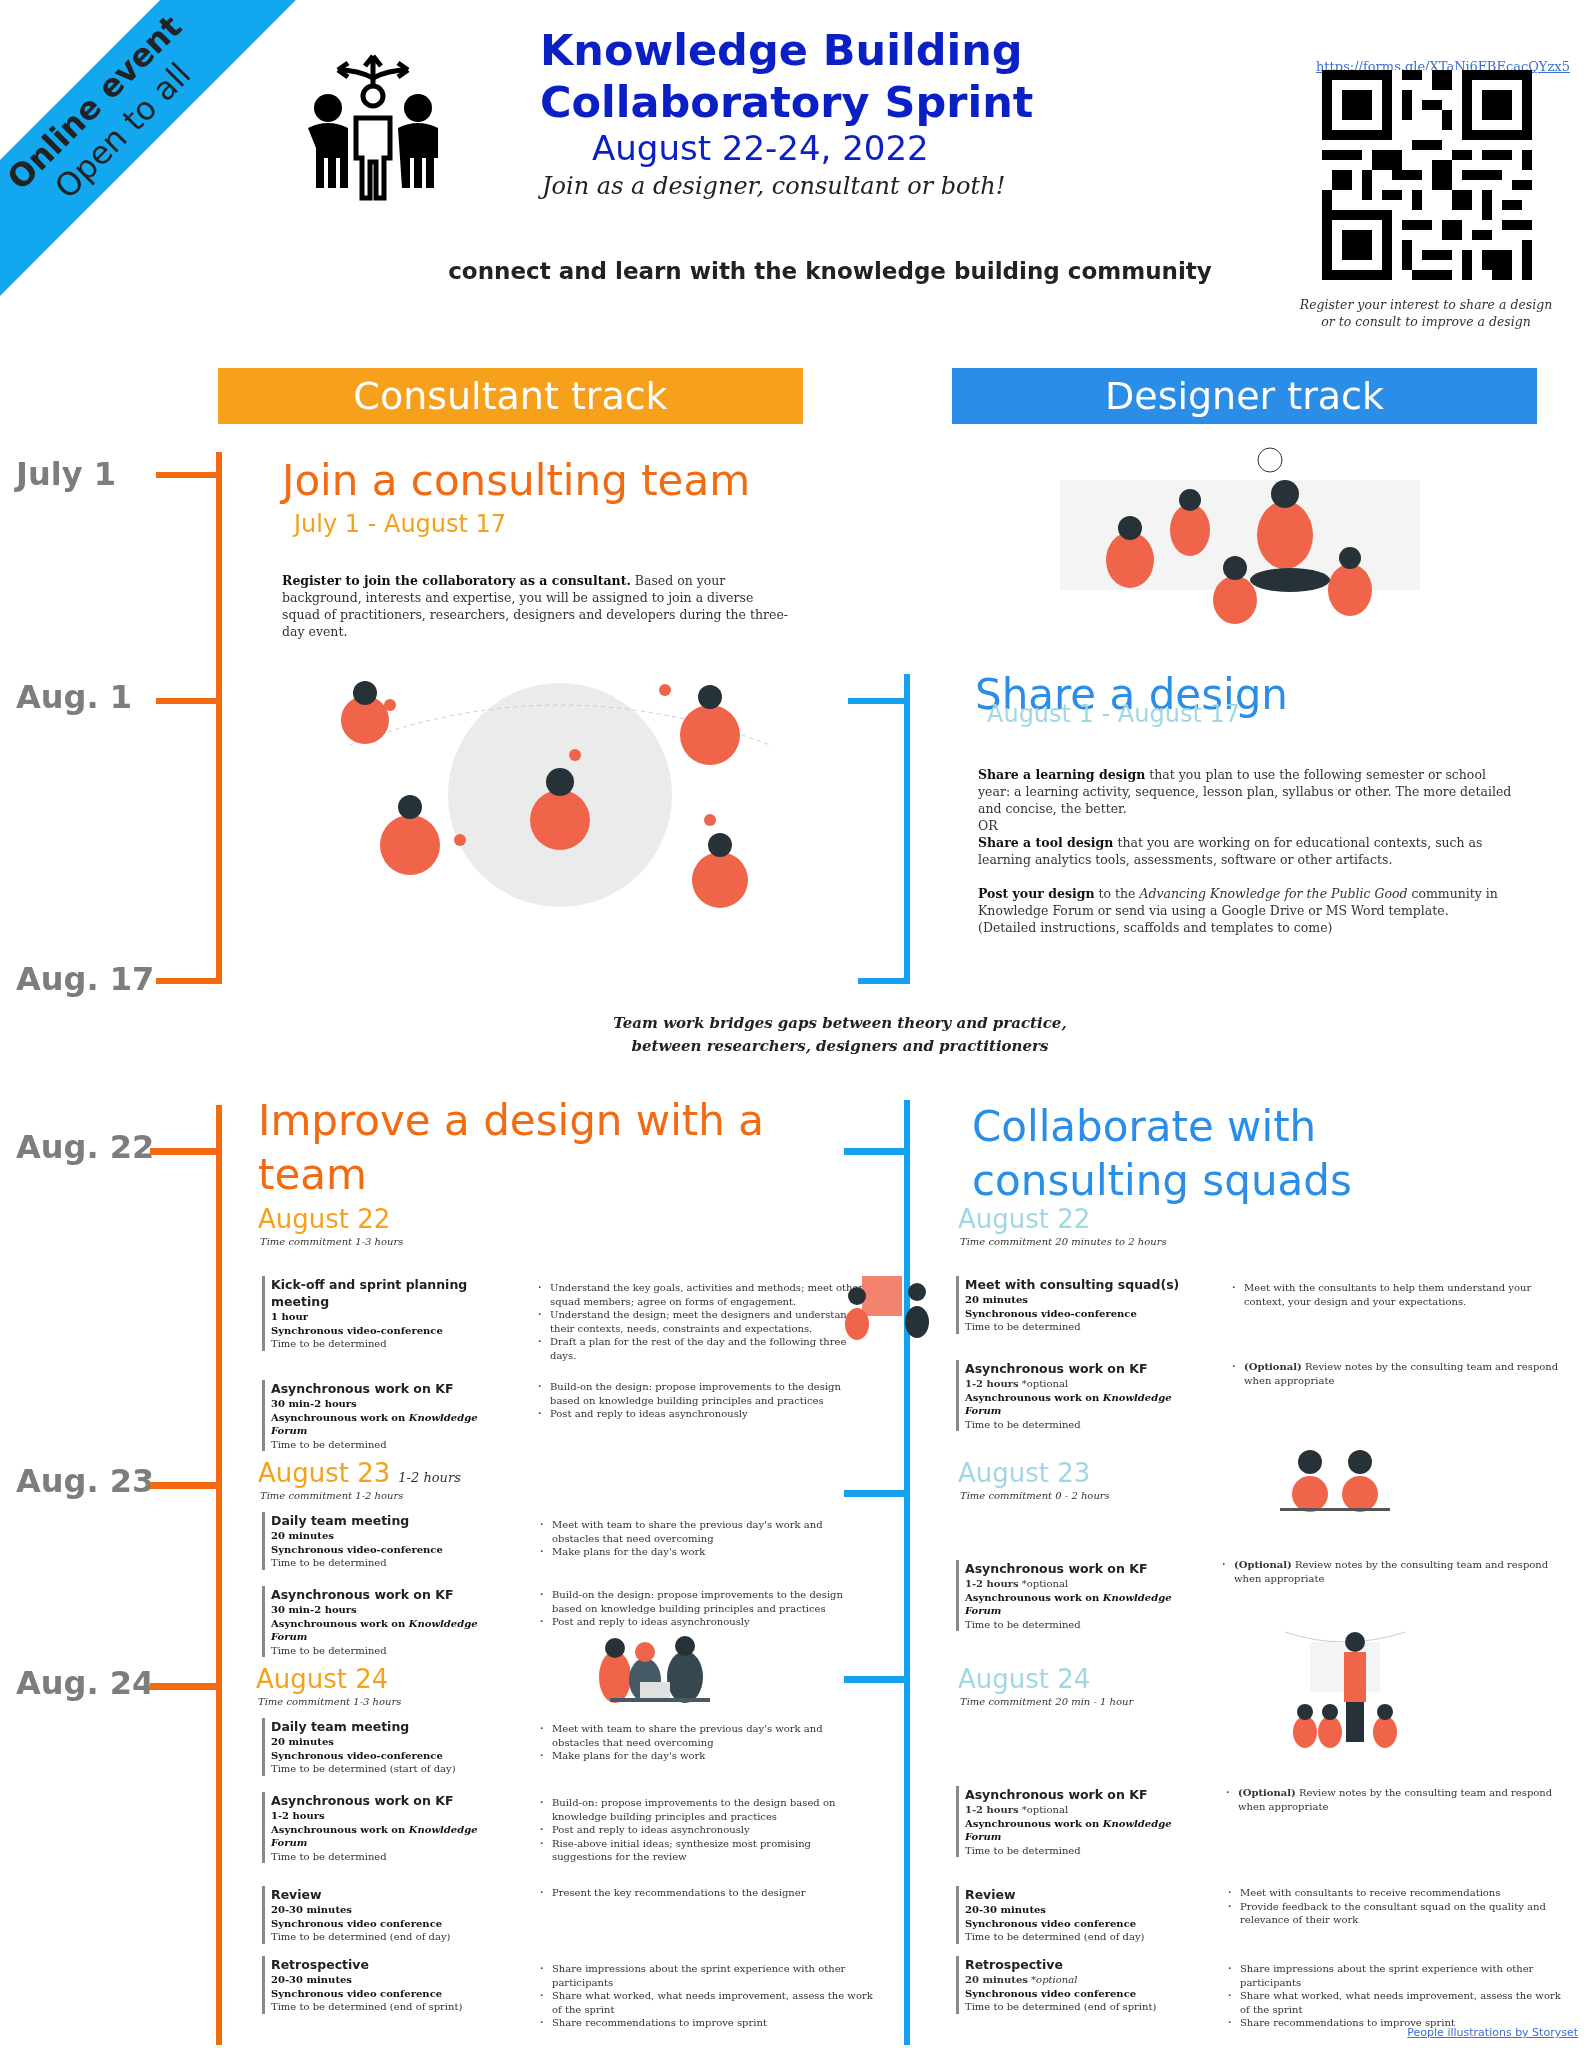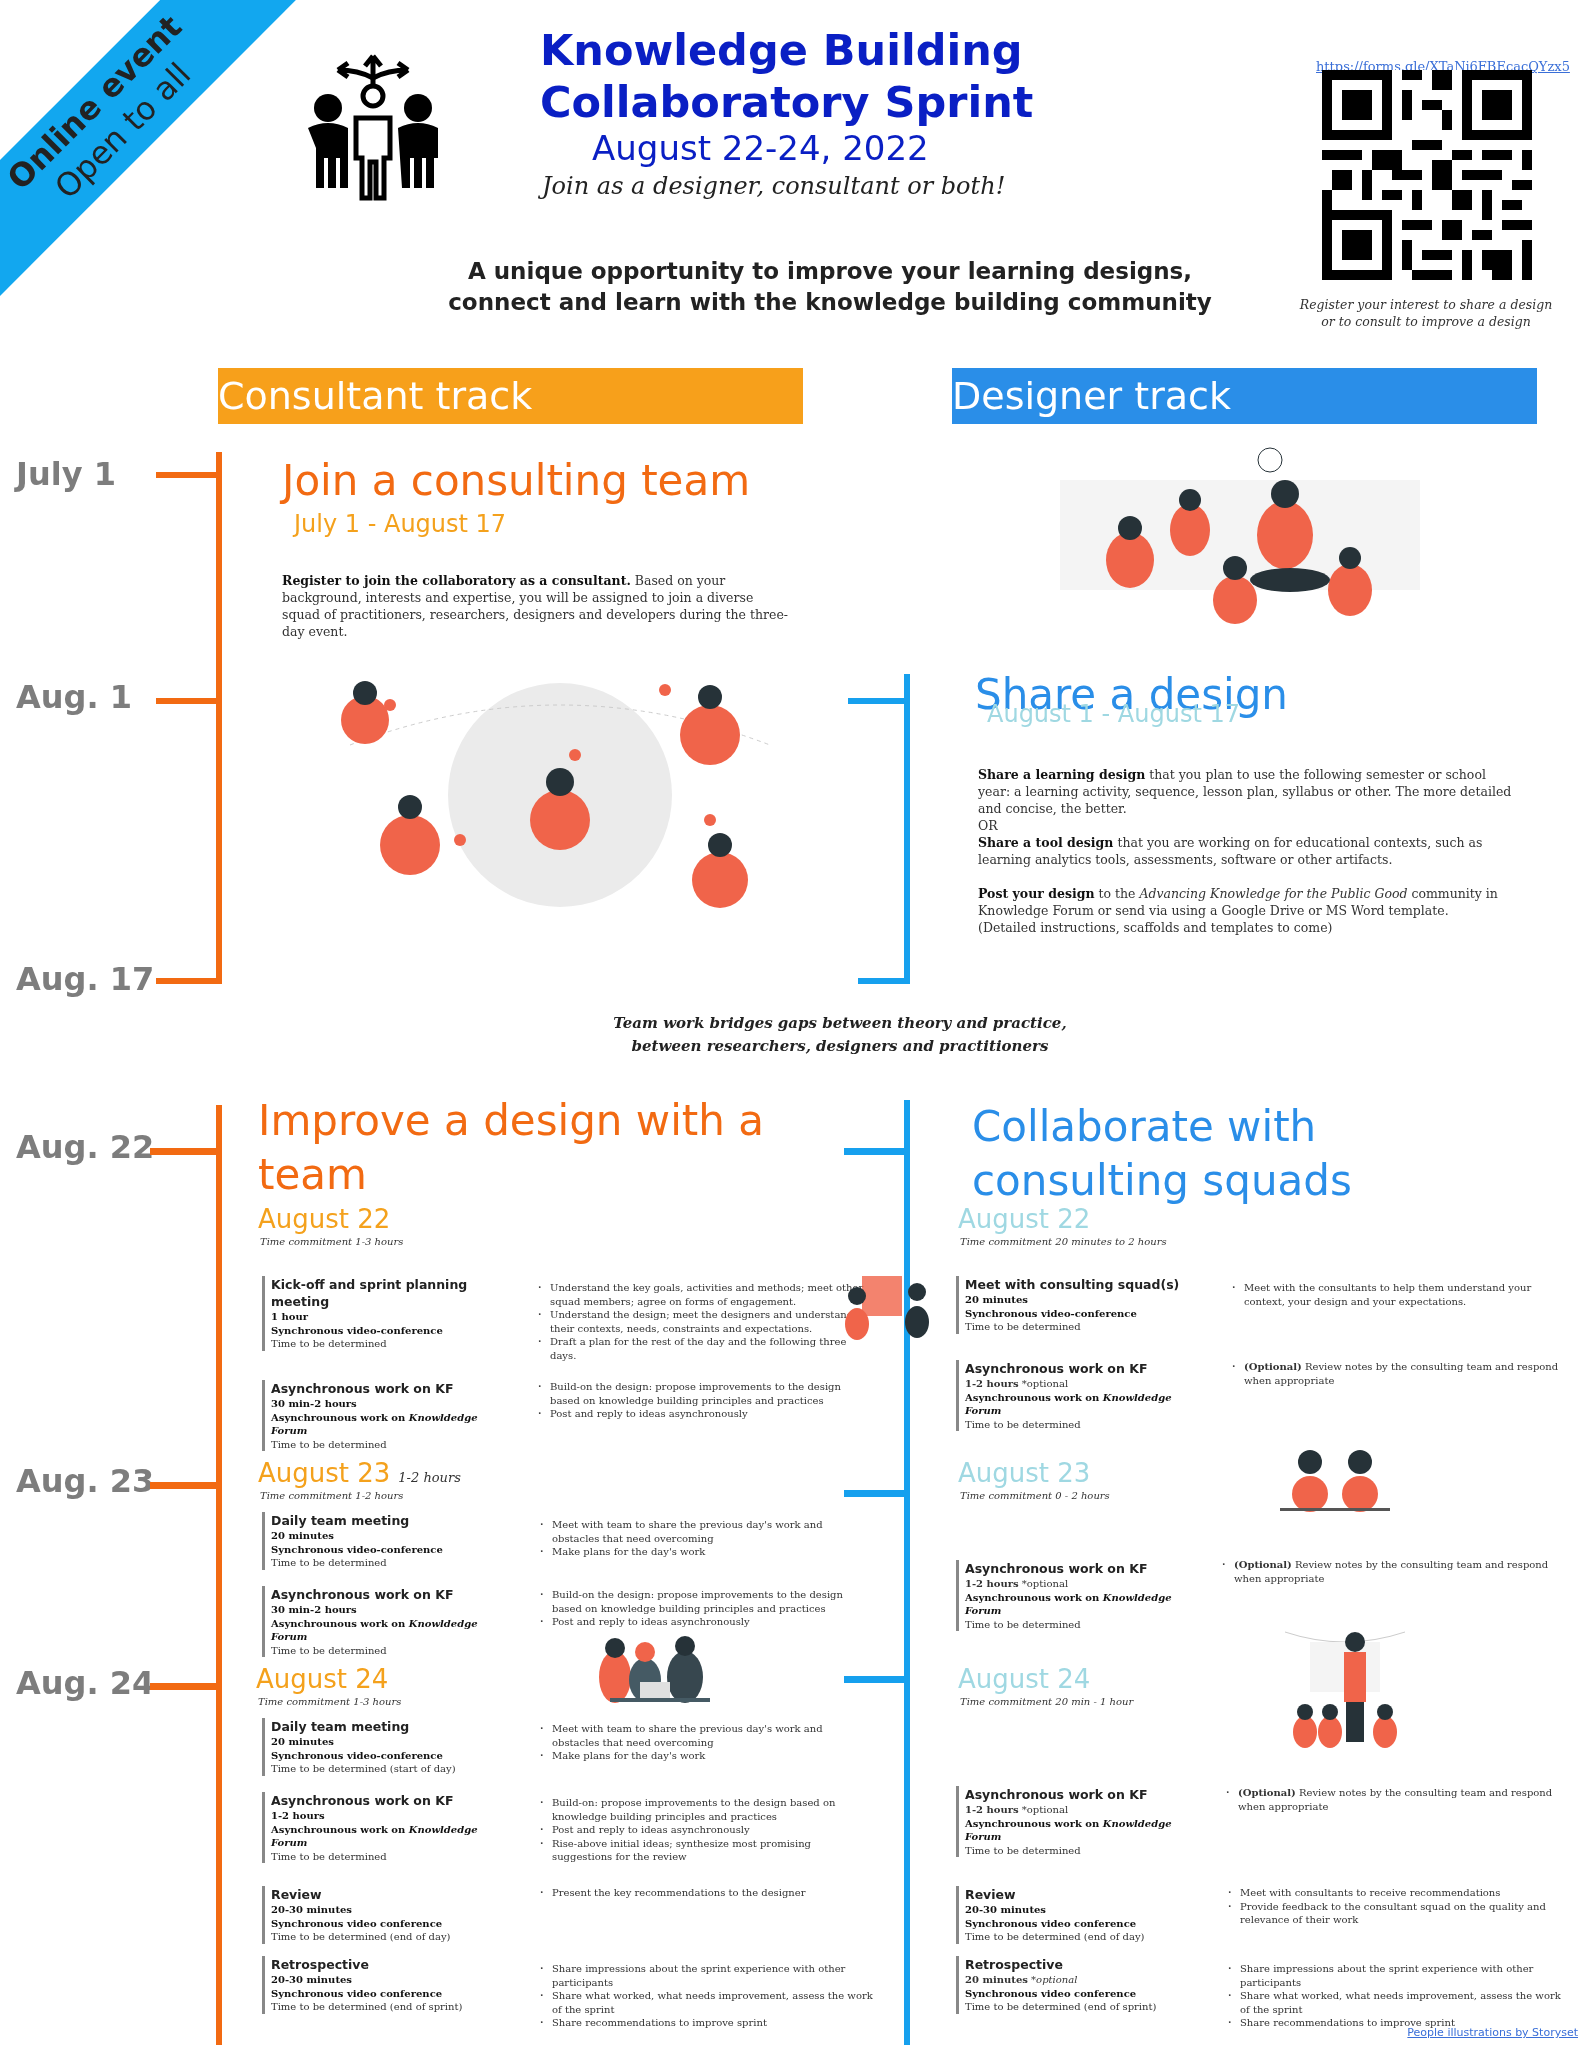--- a/index.html
+++ b/index.html
@@ -20,21 +20,21 @@
   .join { left: 542px; top: 172px; font-style: italic; font-size: 24px; color: #222; white-space: nowrap; }
   .tagline { left: 420px; top: 256px; width: 820px; text-align: center; font-family: "DejaVu Sans", sans-serif; font-weight: bold; font-size: 23px; line-height: 31px; color: #222; }
 
   .logo { left: 298px; top: 48px; width: 150px; height: 160px; }
 
   .qr-link { left: 1316px; top: 47px; font-size: 13px; color: #3a6fd8; text-decoration: underline; white-space: nowrap; margin-top: 12px; }
   .qr { left: 1322px; top: 70px; width: 210px; height: 210px; background: #fff; }
   .qr-caption { left: 1296px; top: 296px; width: 260px; text-align: center; font-style: italic; font-size: 12.5px; line-height: 17px; color: #333; }
 
   
-  .track-head { top: 368px; height: 56px; color: #fff; font-family: "DejaVu Sans", sans-serif; font-size: 38px; line-height: 56px; }
+  .track-head { top: 368px; height: 56px; color: #fff; font-family: "DejaVu Sans", sans-serif; font-size: 38px; text-align: center; line-height: 56px; }
   .track-consult { left: 218px; width: 585px; background: #f7a01b; }
   .track-design { left: 952px; width: 585px; background: #2a8ee8; }
 
   
   .tl-label { left: 16px; font-family: "DejaVu Sans", sans-serif; font-weight: bold; font-size: 32px; color: #7d7d7d; white-space: nowrap; }
   .bar-o { background: #f26a12; }
   .bar-b { background: #16a0ee; }
 
   
   .h-orange { color: #f26a12; font-family: "DejaVu Sans", sans-serif; font-size: 42px; line-height: 54px; }
@@ -95,21 +95,20 @@
   </svg>
 </div>
 
 <div class="abs title">
   <div>Knowledge Building</div>
   <div>Collaboratory Sprint</div>
 </div>
 <div class="abs dates">August 22-24, 2022</div>
 <div class="abs join">Join as a designer, consultant or both!</div>
 <div class="abs tagline">
-  <div>A unique opportunity to improve your learning designs,</div>
   <div>connect and learn with the knowledge building community</div>
 </div>
 
 <a class="abs qr-link">https://forms.gle/XTaNj6FBEcacQYzx5</a>
 <div class="abs qr">
   <svg width="210" height="210" viewBox="0 0 21 21" shape-rendering="crispEdges">
     <g fill="#000">
       <rect x="0" y="0" width="7" height="7"></rect>
         <rect x="1" y="1" width="5" height="5" fill="#fff"></rect>
         <rect x="2" y="2" width="3" height="3"></rect>

